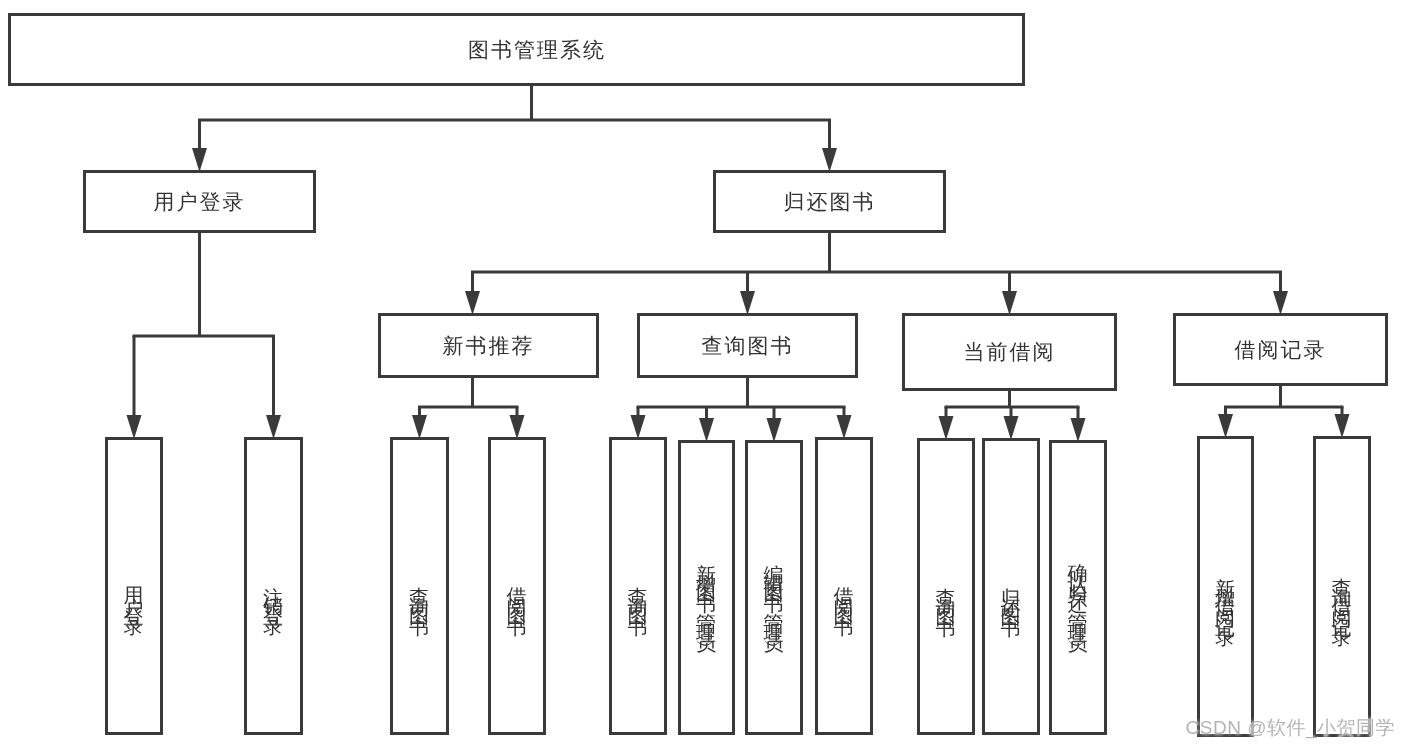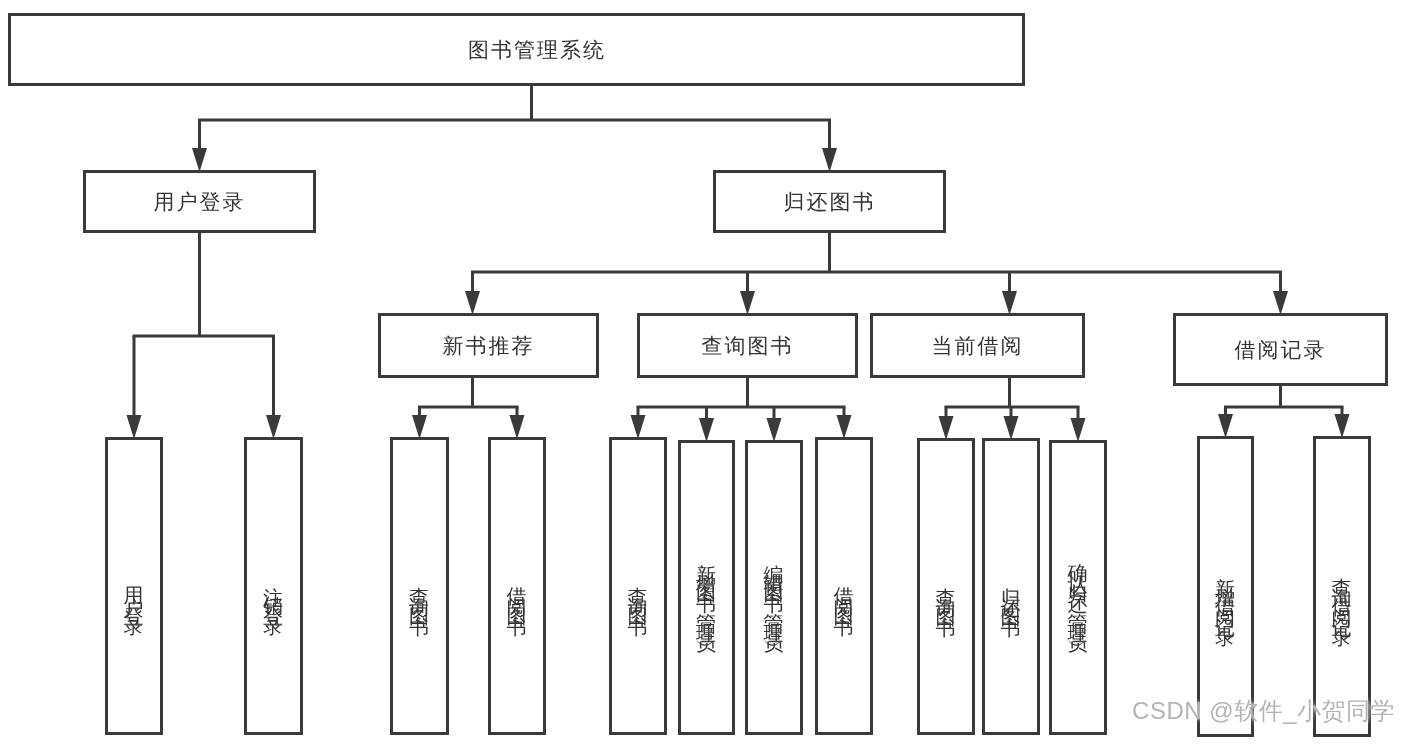--- a/index.html
+++ b/index.html
@@ -43,22 +43,22 @@
     writing-mode: vertical-lr;
     text-orientation: mixed;
     font-size: 20px;
     line-height: 1;
     letter-spacing: 10px;
     margin-bottom: -10px; 
   }
   .watermark {
     position: absolute;
     right: 10px;
-    bottom: 20px;
-    font-size: 24px;
+    bottom: 6px;
+    font-size: 19px;
     letter-spacing: 0.5px;
     color: var(--wm, #b4b4b4);
     text-shadow: 0 0 3px #ffffff, 0 0 5px #ffffff;
     z-index: 5;
     white-space: nowrap;
   }
 </style>
 </head>
 <body>
 
@@ -126,21 +126,21 @@
       </div>
       <div class="node horiz" style="left: 713px; top: 170px; width: 233px; height: 63px;">
         <span class="lbl">归还图书</span>
       </div>
       <div class="node horiz" style="left: 362px; top: 313px; width: 221px; height: 65px; margin-left: 16px;">
         <span class="lbl">新书推荐</span>
       </div>
       <div class="node horiz" style="left: 637px; top: 313px; width: 221px; height: 65px;">
         <span class="lbl">查询图书</span>
       </div>
-      <div class="node horiz" style="left: 870px; top: 313px; width: 215px; height: 65px;">
+      <div class="node horiz" style="left: 902px; top: 313px; width: 215px; height: 78px;">
         <span class="lbl">当前借阅</span>
       </div>
       <div class="node horiz" style="left: 1173px; top: 313px; width: 215px; height: 73px;">
         <span class="lbl">借阅记录</span>
       </div>
       <div class="node vert" style="left: 105px; top: 437px; width: 58px; height: 298px;">
         <span class="lbl">用户登录</span>
       </div>
       <div class="node vert" style="left: 244px; top: 437px; width: 59px; height: 298px;">
         <span class="lbl">注销登录</span>

